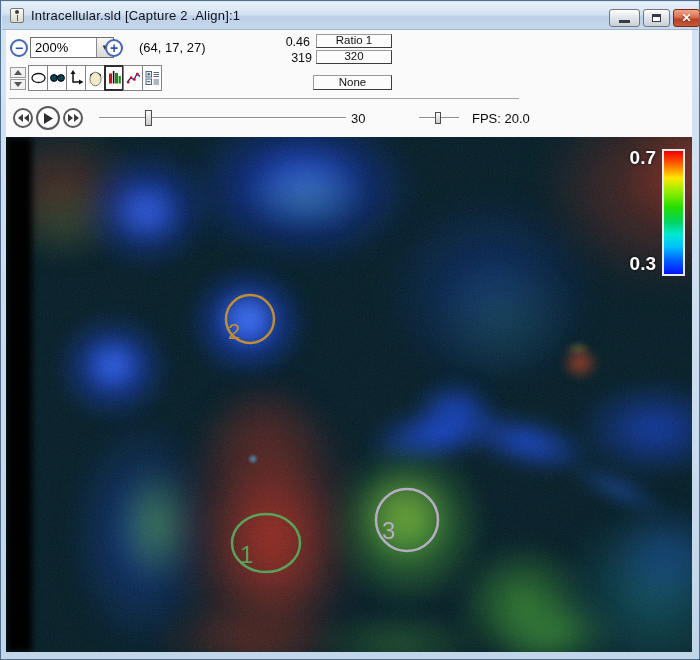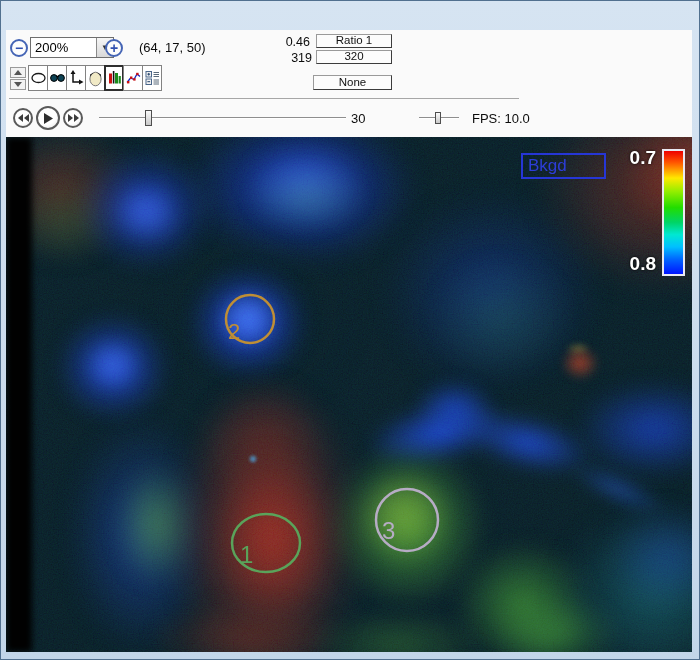--- a/index.html
+++ b/index.html
@@ -110,35 +110,48 @@
   .cb-label { position: absolute; width: 42px; text-align: right; color: #fff; font-weight: bold;
     font-size: 19px; text-shadow: 0 0 3px #000; }
   .cb-max { left: 608px; top: 10px; }
   .cb-min { left: 608px; top: 116px; }
 </style>
 </head>
 <body>
 
 <div class="window">
 
+  <div class="titlebar">
+    <div class="app-icon"></div>
+    <div class="title-text">Intracellular.sld [Capture 2 .Align]:1</div>
+    <div class="win-btn btn-min">
+      <div class="glyph-min"></div>
+    </div>
+    <div class="win-btn btn-max">
+      <div class="glyph-max"></div>
+    </div>
+    <div class="win-btn btn-close">
+      <div class="glyph-close">✕</div>
+    </div>
+  </div>
 
   <div class="client">
     <div class="toolbar-panel">
 
       <div class="zoom-circle zc-out">
         <span>−</span>
       </div>
       <div class="zoom-select">
         <span class="val">200%</span>
         <span class="arrow-box">▼</span>
       </div>
       <div class="zoom-circle zc-in">
         <span>+</span>
       </div>
-      <div class="coords">(64, 17, 50)</div>
+      <div class="coords">(64, 17, 27)</div>
 
       <div class="ratio-col-val" style="left:264px; top:5px;">0.46</div>
       <div class="flat-btn" style="left:310px; top:4px;">Ratio 1</div>
       <div class="ratio-col-val" style="left:266px; top:21px;">319</div>
       <div class="flat-btn" style="left:310px; top:20px;">320</div>
       <div class="flat-btn" style="left:307px; top:45px; width:79px; height:15px;">None</div>
 
       <div class="spinner">
         <div class="spin-btn">
           <svg width="8" height="5">
@@ -222,21 +235,21 @@
         <svg width="11" height="8">
           <polygon points="0,0 5,4 0,8" fill="#3c3c3c"></polygon>
             <polygon points="6,0 11,4 6,8" fill="#3c3c3c"></polygon>
         </svg>
       </div>
       <div class="slider-track track-main"></div>
       <div class="slider-thumb thumb-main"></div>
       <div class="frame-num">30</div>
       <div class="slider-track track-fps"></div>
       <div class="slider-thumb thumb-fps"></div>
-      <div class="fps-label">FPS: 10.0</div>
+      <div class="fps-label">FPS: 20.0</div>
     </div>
 
     <div class="image-area">
 
       <div>
         <div class="b" style="left:-23px;top:-13px;width:156px;height:136px;background:radial-gradient(closest-side,rgba(95,25,8,.8),transparent);filter:blur(12px);"></div>
         <div class="b" style="left:8px;top:43px;width:104px;height:84px;background:radial-gradient(closest-side,rgba(45,95,35,.35),transparent);filter:blur(10px);"></div>
         <div class="b" style="left:74px;top:12px;width:132px;height:120px;background:radial-gradient(closest-side,rgba(22,38,205,.85),transparent);filter:blur(10px);"></div>
         <div class="b" style="left:104px;top:43px;width:72px;height:64px;background:radial-gradient(closest-side,rgba(70,105,255,.55),transparent);filter:blur(8px);"></div>
         <div class="b" style="left:180px;top:-28px;width:230px;height:156px;background:radial-gradient(closest-side,rgba(18,32,210,.85),transparent);filter:blur(12px);"></div>
@@ -288,22 +301,19 @@
 
       <svg class="roi-layer" width="686" height="515">
         <ellipse cx="260" cy="406" rx="34" ry="29" fill="none" stroke="#5aa35a" stroke-width="2.5"></ellipse>
         <text x="234" y="426" font-size="24" fill="#5aa35a">1</text>
         <circle cx="244" cy="182" r="24" fill="none" stroke="#bf8e35" stroke-width="2.5"></circle>
         <text x="222" y="202" font-size="22" fill="#bf8e35">2</text>
         <circle cx="401" cy="383" r="31" fill="none" stroke="#b6acc4" stroke-width="2.5"></circle>
         <text x="376" y="402" font-size="24" fill="#b6acc4">3</text>
       </svg>
 
-      <div class="bkgd-box">
-        <span>Bkgd</span>
-      </div>
 
       <div class="colorbar"></div>
       <div class="cb-label cb-max">0.7</div>
-      <div class="cb-label cb-min">0.8</div>
+      <div class="cb-label cb-min">0.3</div>
     </div>
   </div>
 </div>
 
 </body></html>

